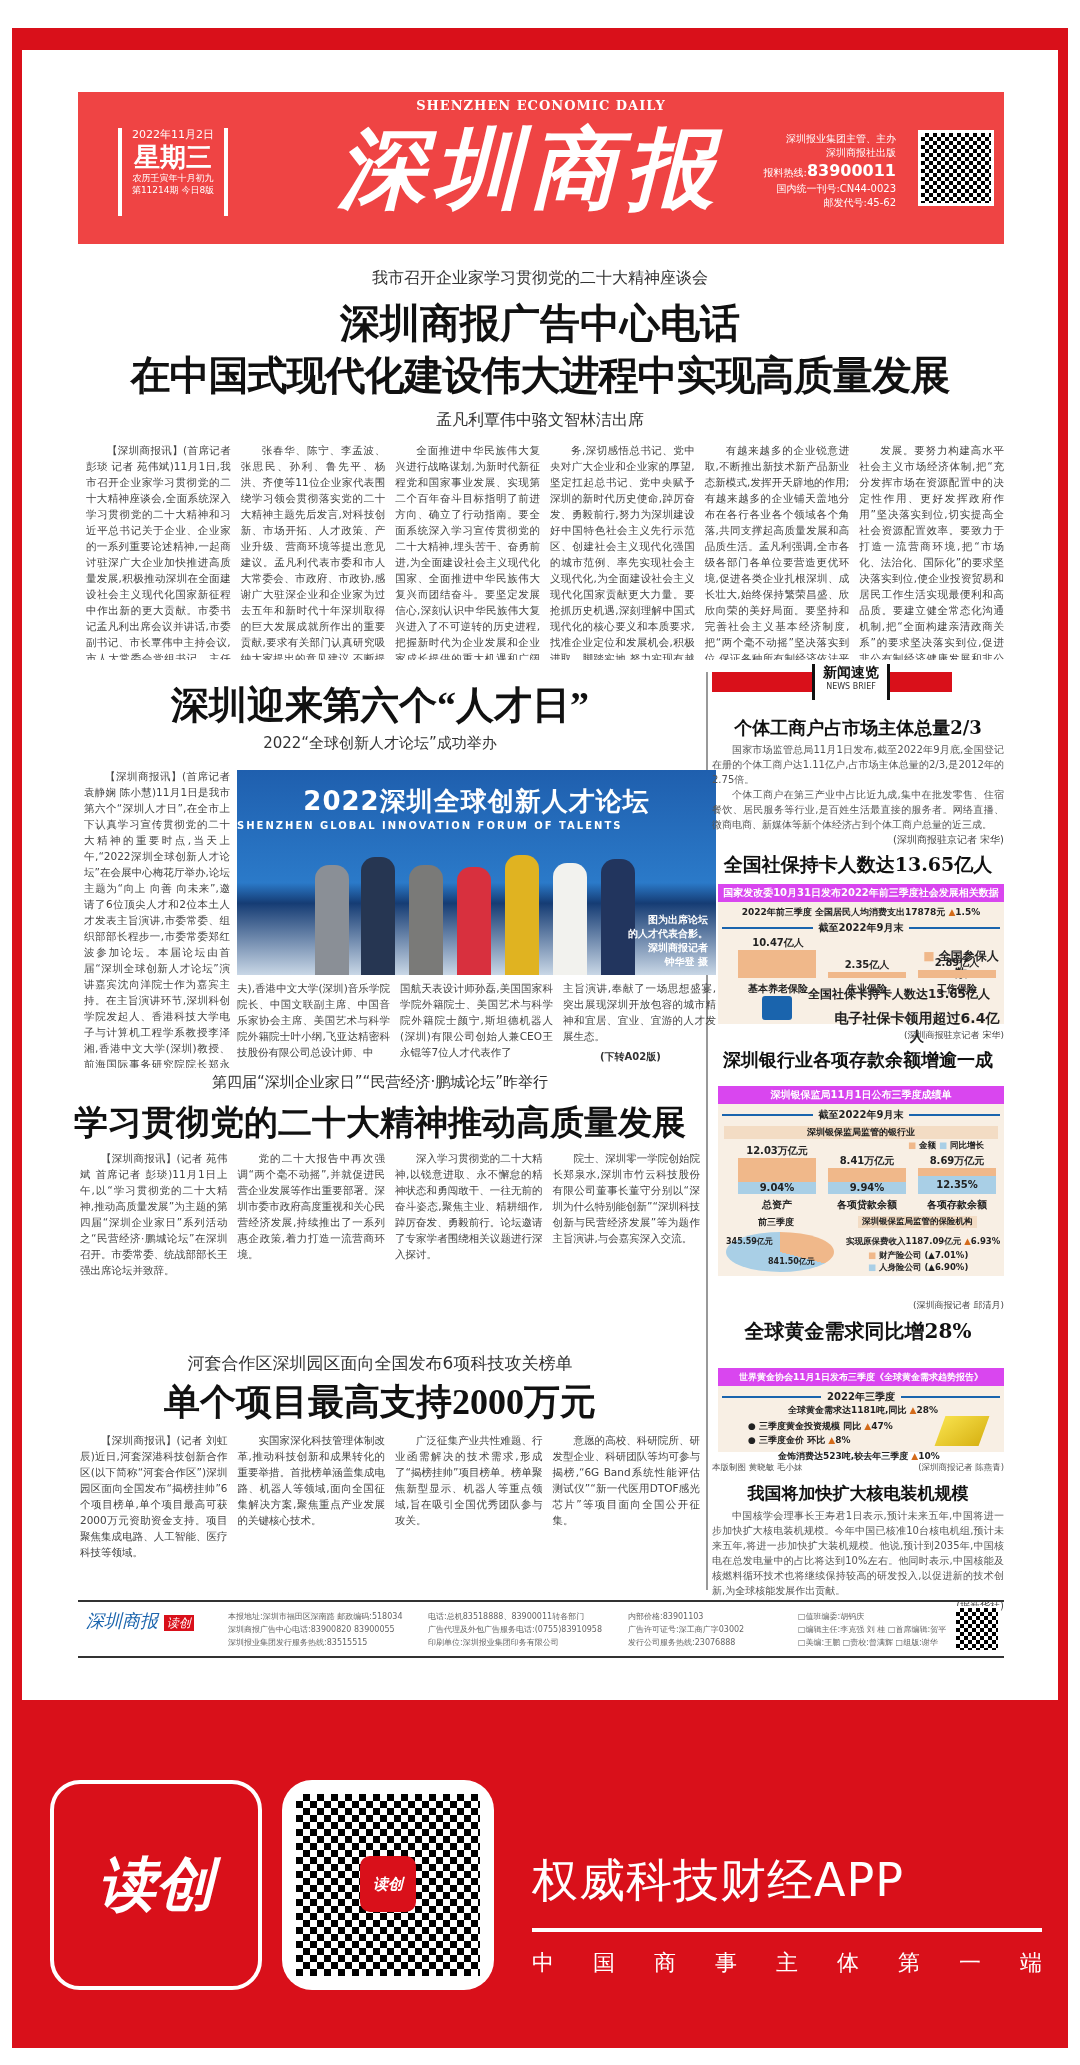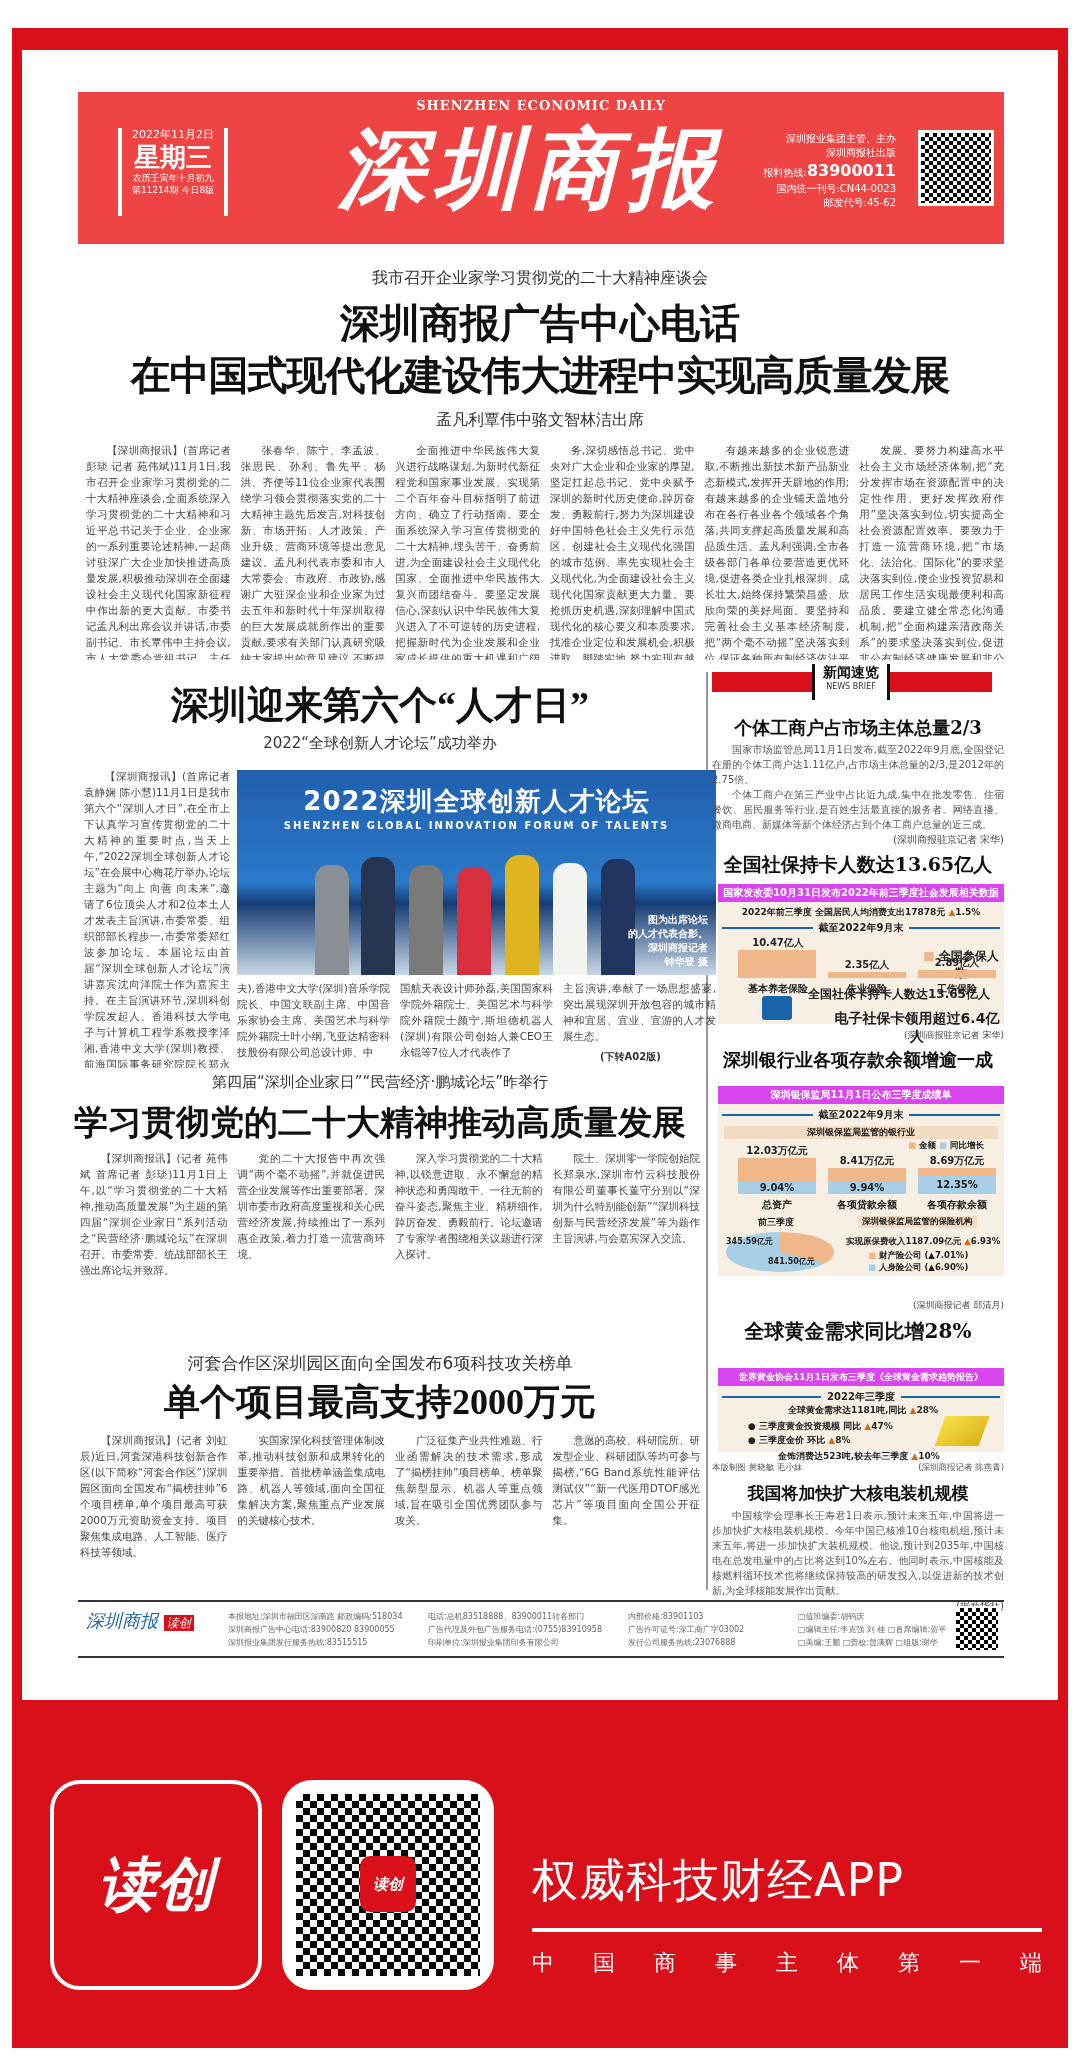--- a/index.html
+++ b/index.html
@@ -16,24 +16,24 @@
 .mh-right .hot{font-size:16px;font-weight:bold}
 .qr{position:absolute;background:repeating-conic-gradient(#000 0 25%,#fff 0 50%) 0 0/8px 8px;border:3px solid #fff}
 .kicker{position:absolute;left:0;width:1080px;text-align:center;font-size:16px;color:#333}
 .h1{position:absolute;left:0;width:1080px;text-align:center;font-weight:bold;color:#111}
 .cols{position:absolute;display:grid;gap:10px;font-size:10.5px;line-height:16px;color:#444;text-align:justify}
 .col p{text-indent:2em}
 .vline{position:absolute;width:2px;background:#999}
 .serif-h{position:absolute;font-family:Liberation Serif, serif;font-weight:bold;color:#111;text-align:center}
 .photo{position:absolute;left:237px;top:770px;width:479px;height:205px;background:linear-gradient(#1f5fae 0%,#2b7ac9 55%,#153c74 65%,#c9d7e6 100%);color:#fff;overflow:hidden}
 .photo .t1{position:absolute;left:0;right:0;top:14px;text-align:center;font-size:26px;font-weight:bold;letter-spacing:1px}
-.photo .t2{position:absolute;left:0;right:0;top:50px;text-align:center;font-size:10px;letter-spacing:2px;font-weight:bold}
+.photo .t2{position:absolute;left:0;right:0;top:50px;font-size:10px;letter-spacing:2px;font-weight:bold}
 .person{position:absolute;bottom:0;width:34px;border-radius:14px 14px 0 0}
 .photo .cap{position:absolute;right:8px;bottom:6px;text-align:right;font-size:10px;line-height:14px;font-weight:bold}
-.brief{position:absolute;left:712px;top:672px;width:280px;height:20px;background:#d9101a}
+.brief{position:absolute;left:712px;top:672px;width:240px;height:20px;background:#d9101a}
 .brief .lbl{position:absolute;left:100px;top:-8px;background:#fff;padding:0 8px;border-left:3px solid #111;border-right:3px solid #111;text-align:center;height:36px}
 .brief .lbl b{display:block;font-size:14px;color:#111}
 .brief .lbl span{display:block;font-size:8px;color:#333}
 .side-h{position:absolute;left:712px;width:292px;text-align:center;font-family:"DejaVu Serif",serif;font-weight:bold;color:#111}
 .side-p{position:absolute;left:712px;width:292px;font-size:10px;line-height:15px;color:#555;text-align:justify}
 .side-p p{text-indent:2em}
 .credit{text-align:right;color:#444}
 .infobox{position:absolute;left:718px;width:286px;background:#f8efe4;font-size:9.5px;color:#222}
 .bluebar{background:#d946ef;color:#fff;text-align:center;font-size:10px;font-weight:bold;height:18px;line-height:18px}
 .sub{text-align:center;font-weight:bold;font-size:10px;margin:4px 0;position:relative}

